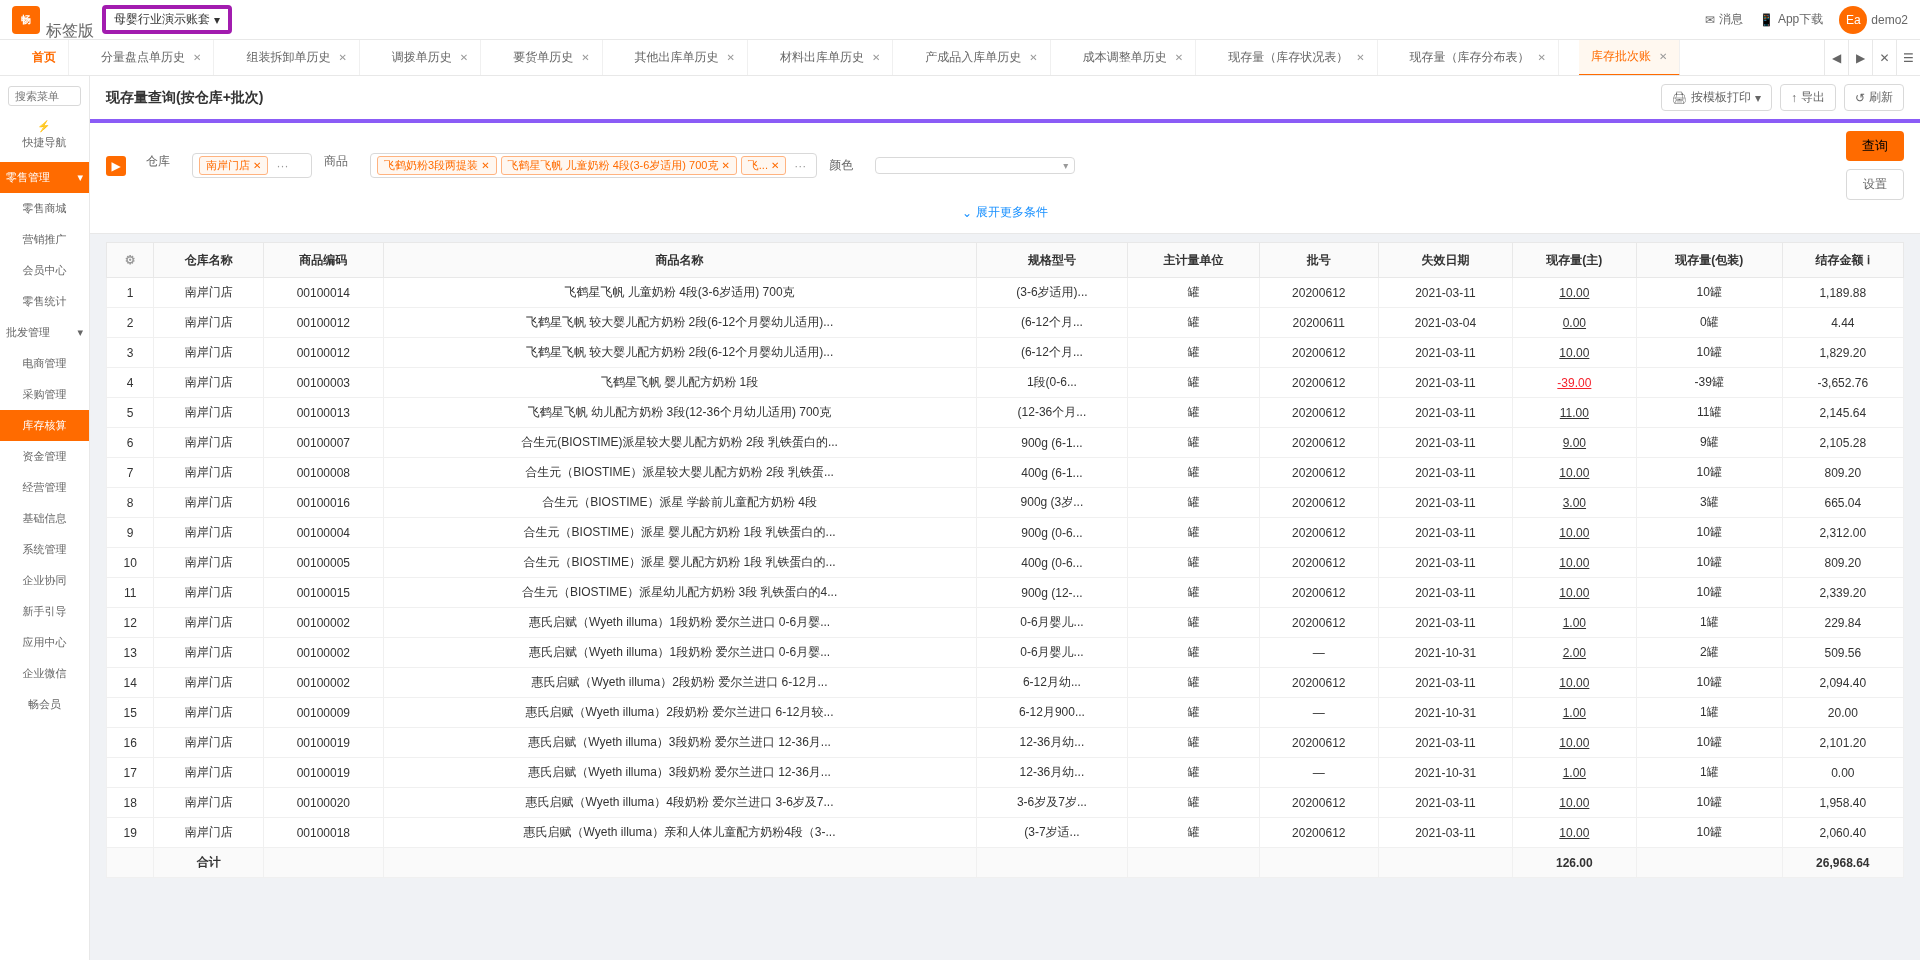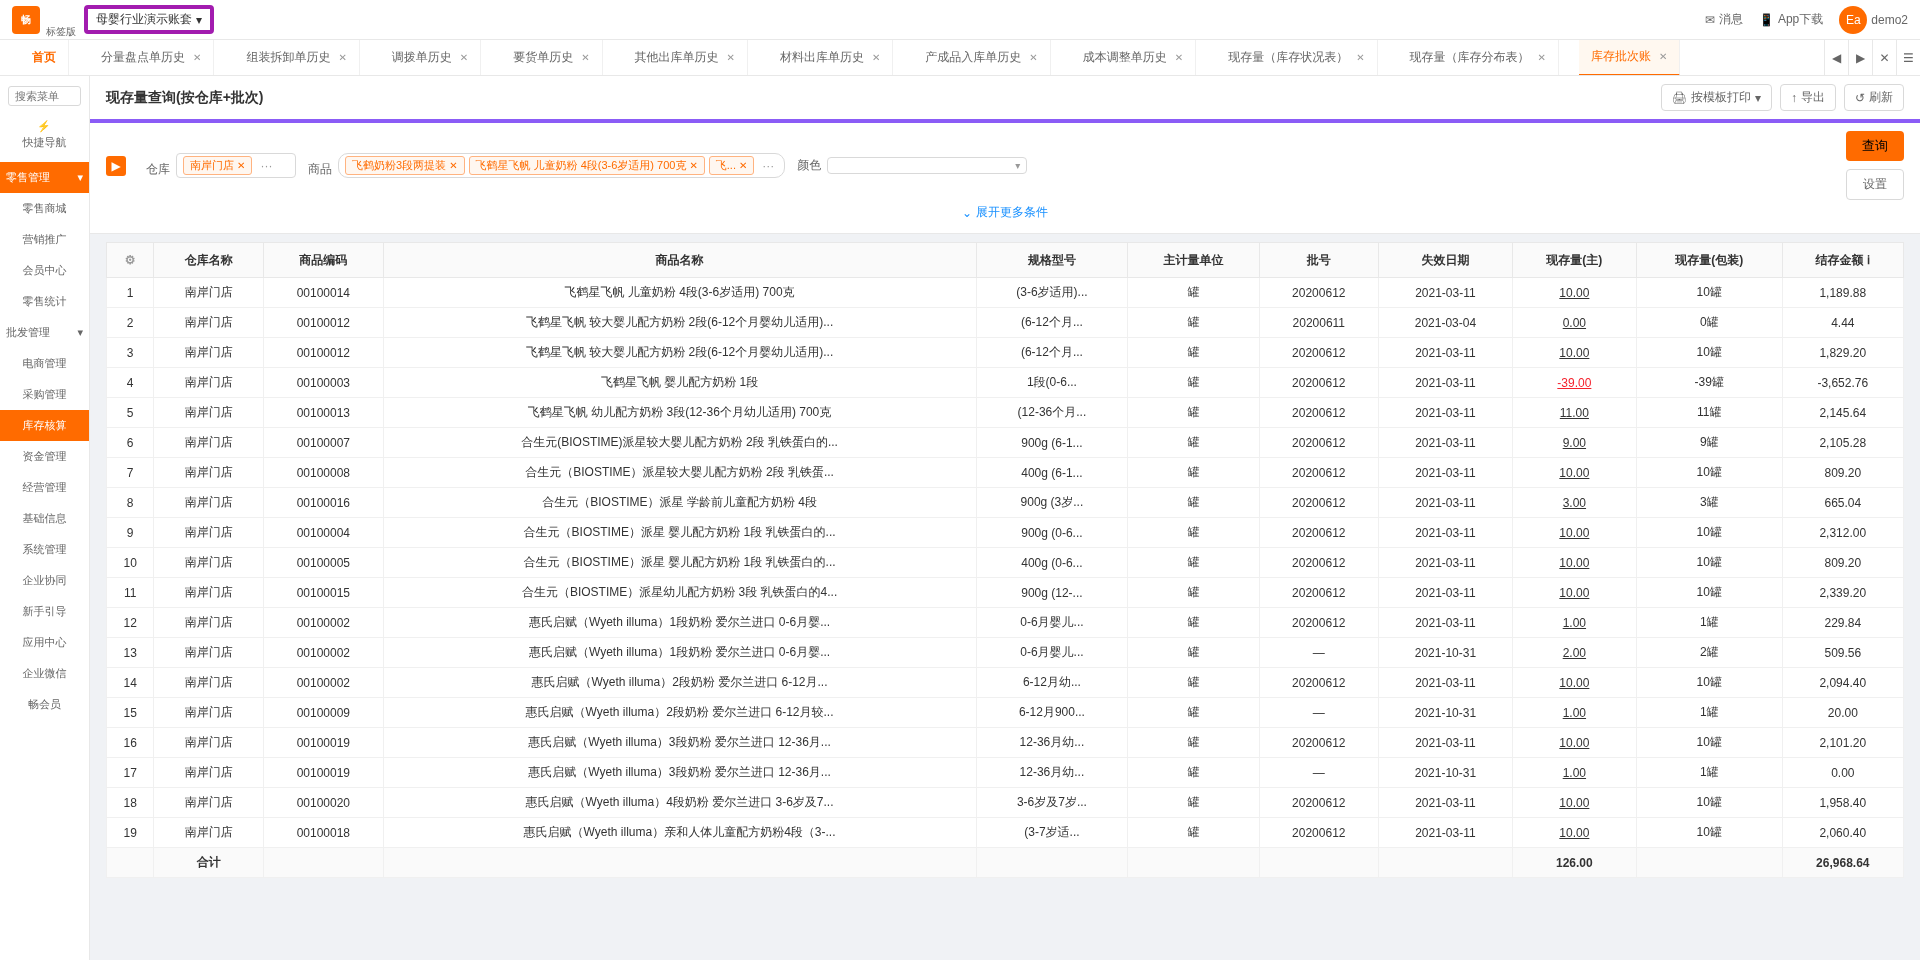--- a/index.html
+++ b/index.html
@@ -3,21 +3,21 @@
   <meta charset="utf-8">
   <style>
     * { box-sizing: border-box; margin: 0; padding: 0; }
     body { font-family: "Microsoft YaHei", Arial, sans-serif; font-size: 12px; background: #f0f2f5; color: #333; overflow: hidden; }
 
     
     .top-bar { height: 40px; background: #fff; display: flex; align-items: center; justify-content: space-between; padding: 0 12px; border-bottom: 1px solid #e8e8e8; }
     .top-bar-left { display: flex; align-items: center; gap: 8px; }
     .logo-area { display: flex; align-items: center; gap: 6px; }
     .logo-icon { width: 28px; height: 28px; background: #ff6b00; border-radius: 4px; display: flex; align-items: center; justify-content: center; color: #fff; font-size: 10px; font-weight: bold; }
-    .logo-text { font-size: 10px; color: #666; margin-top: 24px; }
+    .logo-text { font-size: 16px; color: #666; margin-top: 24px; }
     .store-selector { display: flex; align-items: center; gap: 4px; border: 4px solid #a21caf; border-radius: 4px; padding: 2px 8px; cursor: pointer; background: #fff; color: #333; font-size: 12px; }
     .top-bar-right { display: flex; align-items: center; gap: 16px; }
     .top-btn { display: flex; align-items: center; gap: 4px; color: #666; font-size: 12px; cursor: pointer; }
     .user-avatar { width: 28px; height: 28px; background: #ff6b00; border-radius: 50%; display: flex; align-items: center; justify-content: center; color: #fff; font-size: 12px; }
 
     
     .nav-tabs { height: 36px; background: #fff; display: flex; align-items: center; border-bottom: 1px solid #e8e8e8; overflow: hidden; }
     .nav-tab { padding: 0 12px; height: 36px; display: flex; align-items: center; gap: 4px; font-size: 12px; color: #666; cursor: pointer; white-space: nowrap; border-right: 1px solid #f0f0f0; margin-left: 20px; }
     .nav-tab.home { color: #ff6b00; font-weight: bold; }
     .nav-tab.active { color: #ff6b00; border-bottom: 2px solid #ff6b00; background: #fff8f0; }
@@ -41,21 +41,21 @@
     .page-header { background: #fff; padding: 8px 16px; display: flex; align-items: center; justify-content: space-between; border-bottom: 4px solid #8b5cf6; }
     .page-title { font-size: 14px; font-weight: bold; color: #333; }
     .header-actions { display: flex; align-items: center; gap: 8px; }
     .btn-print { display: flex; align-items: center; gap: 4px; padding: 4px 10px; border: 1px solid #d9d9d9; border-radius: 4px; cursor: pointer; font-size: 12px; color: #666; background: #fff; }
     .btn-export { display: flex; align-items: center; gap: 4px; padding: 4px 10px; border: 1px solid #d9d9d9; border-radius: 4px; cursor: pointer; font-size: 12px; color: #666; background: #fff; }
     .btn-refresh { display: flex; align-items: center; gap: 4px; padding: 4px 10px; border: 1px solid #d9d9d9; border-radius: 4px; cursor: pointer; font-size: 12px; color: #666; background: #fff; }
 
     
     .filter-area { background: #fff; padding: 8px 16px; border-bottom: 1px solid #e8e8e8; }
     .filter-row { display: flex; align-items: center; gap: 12px; flex-wrap: wrap; }
-    .filter-item { display: flex; align-items: flex-end; gap: 6px; }
+    .filter-item { display: flex; align-items: flex-start; gap: 22px; }
     .filter-label { color: #666; font-size: 12px; white-space: nowrap; }
     .filter-tag-group { display: flex; align-items: center; gap: 4px; flex-wrap: wrap; border: 1px solid #d9d9d9; border-radius: 4px; padding: 2px 6px; min-width: 120px; background: #fff; }
     .filter-tag { display: flex; align-items: center; gap: 3px; background: #fff7f0; border: 1px solid #ffb380; border-radius: 3px; padding: 1px 6px; color: #ff6b00; font-size: 11px; }
     .filter-tag .tag-x { cursor: pointer; color: #ff6b00; font-size: 10px; }
     .filter-dots { color: #999; cursor: pointer; padding: 0 4px; }
     .btn-query { background: #ff6b00; color: #000000; border: none; border-radius: 4px; padding: 6px 16px; cursor: pointer; font-size: 13px; }
     .btn-setting { background: #fff; color: #666; border: 1px solid #d9d9d9; border-radius: 4px; padding: 6px 12px; cursor: pointer; font-size: 12px; margin-top: 4px; display: block; width: 100%; text-align: center; }
     .query-btn-group { display: flex; flex-direction: column; gap: 4px; }
     .expand-row { display: flex; justify-content: center; padding: 4px 0; }
 
@@ -231,21 +231,21 @@
             <div class="filter-tag">
               <span>南岸门店</span>
               <span class="tag-x">✕</span>
             </div>
             <span class="filter-dots">···</span>
           </div>
         </div>
 
         <div class="filter-item">
           <span class="filter-label">商品</span>
-          <div class="filter-tag-group" style="min-width:320px;border-radius:10px;">
+          <div class="filter-tag-group" style="min-width:320px;">
             <div class="filter-tag">
               <span>飞鹤奶粉3段两提装</span>
               <span class="tag-x">✕</span>
             </div>
             <div class="filter-tag">
               <span>飞鹤星飞帆 儿童奶粉 4段(3-6岁适用) 700克</span>
               <span class="tag-x">✕</span>
             </div>
             <div class="filter-tag">
               <span>飞...</span>

